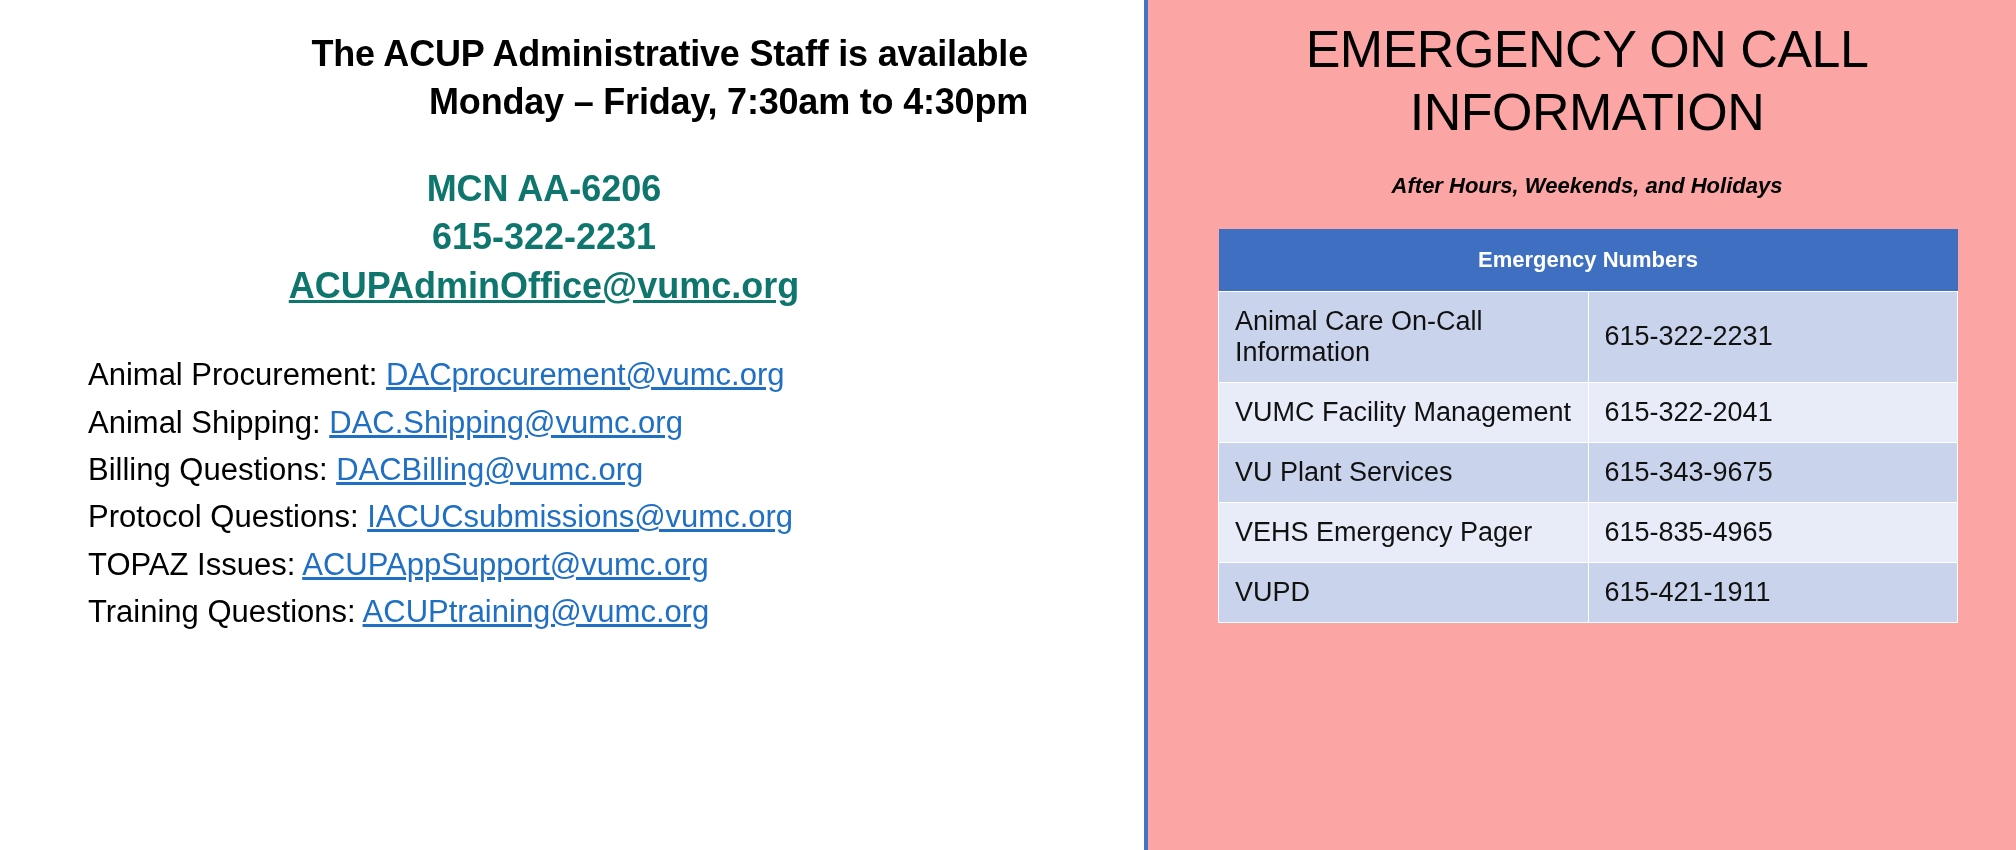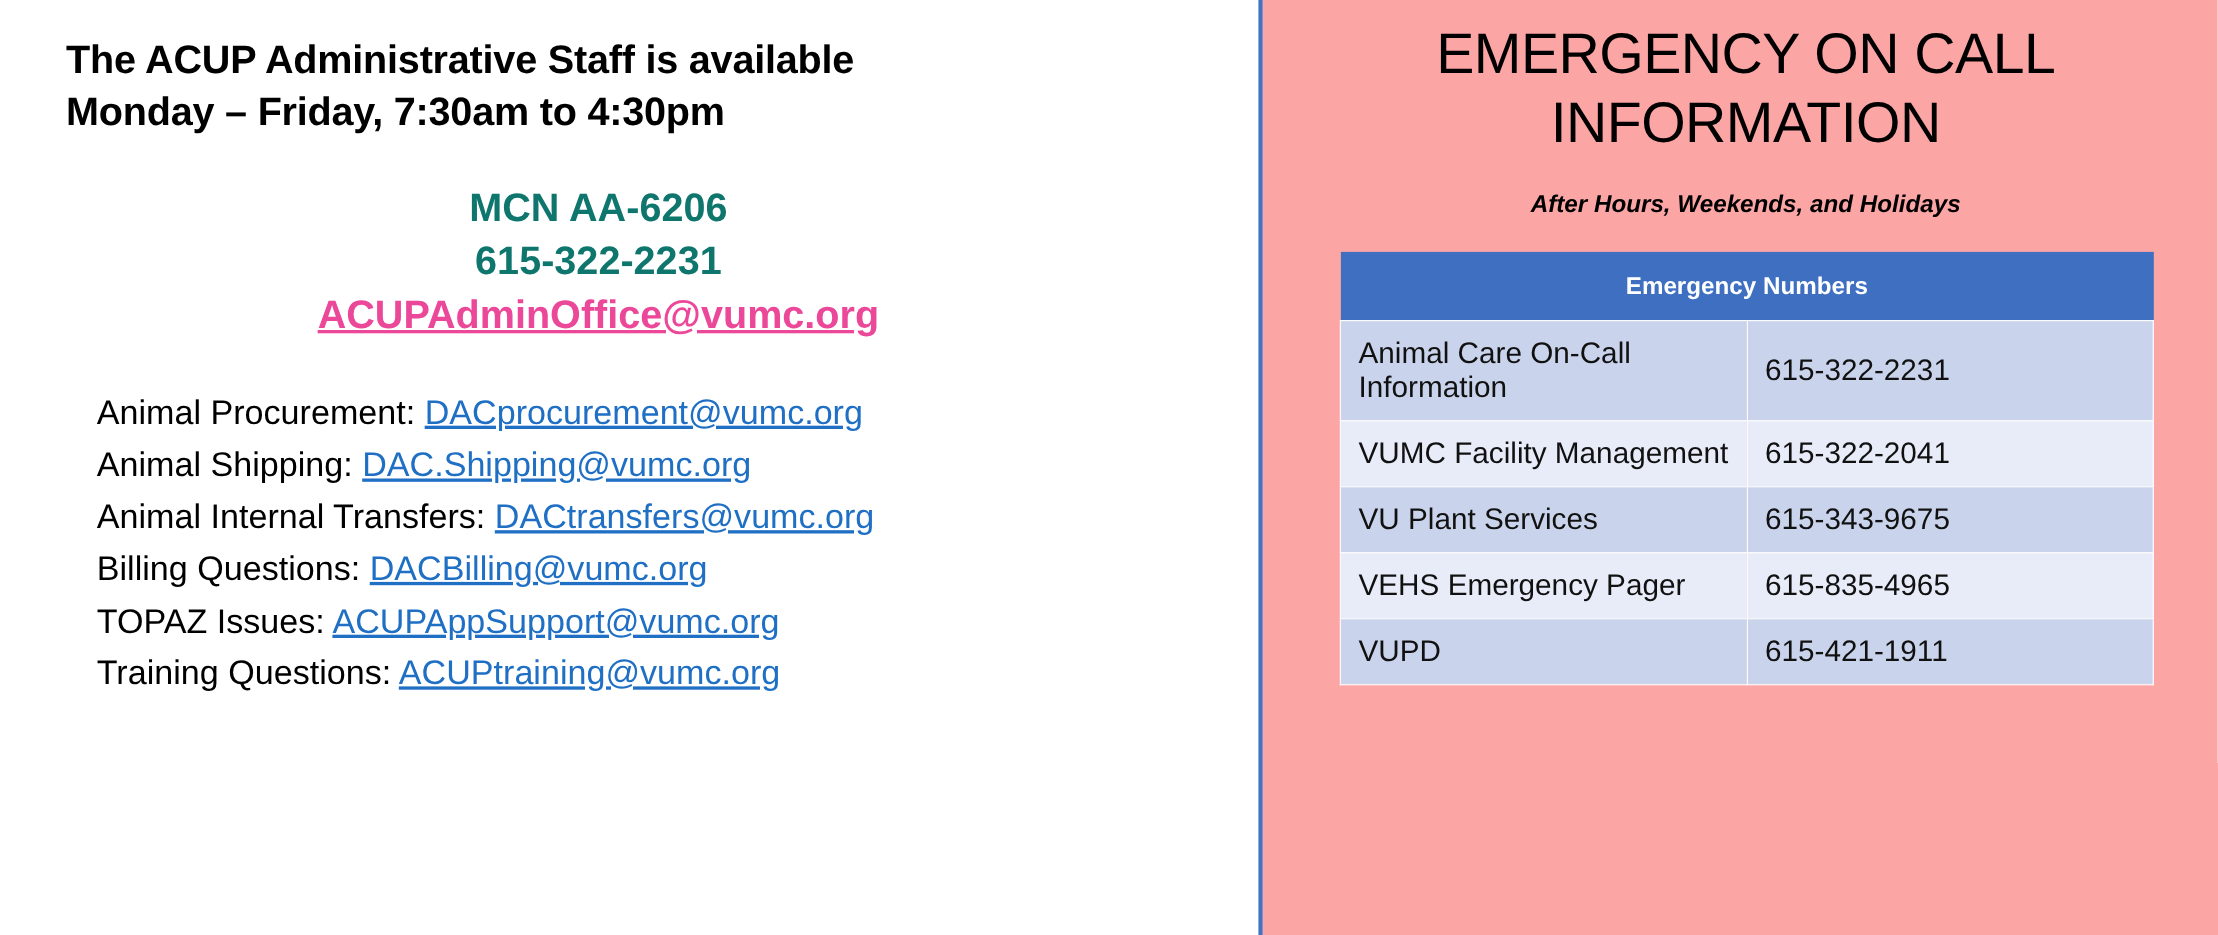--- a/index.html
+++ b/index.html
@@ -31,21 +31,21 @@
   }
   .left-rule {
     position: absolute;
     top: 0;
     right: 0;
     width: 4px;
     height: 850px;
     background: #4472c4;
   }
   .hours-block {
-    text-align: left;
+    text-align: right;
     padding-right: 80px;
   }
   .hours-line {
     font-size: 36px;
     font-weight: bold;
     color: #000000;
     line-height: 1.32;
     letter-spacing: -0.2px;
   }
   .contact-block {
@@ -55,21 +55,21 @@
   }
   .contact-line {
     font-size: 36px;
     font-weight: bold;
     color: #0f766e;
     line-height: 1.32;
   }
   .contact-email {
     font-size: 36px;
     font-weight: bold;
-    color: #ec4899;
+    color: #0f766e;
     text-decoration: underline;
     line-height: 1.42;
     display: inline-block;
   }
   .list-block {
     margin-top: 40px;
     padding-left: 28px;
   }
   .list-row {
     font-size: 31px;
@@ -162,24 +162,24 @@
     </div>
 
     <div class="list-block">
       <div class="list-row">
         <span class="list-label">Animal Procurement: </span><a class="list-link" href="#">DACprocurement@vumc.org</a>
       </div>
       <div class="list-row">
         <span class="list-label">Animal Shipping: </span><a class="list-link" href="#">DAC.Shipping@vumc.org</a>
       </div>
       <div class="list-row">
-        <span class="list-label">Animal Internal Transfers: </span><a class="list-link" href="#">DACtransfers@vumc.org</a>
-      </div>
-      <div class="list-row">
         <span class="list-label">Billing Questions: </span><a class="list-link" href="#">DACBilling@vumc.org</a>
+      </div>
+      <div class="list-row">
+        <span class="list-label">Protocol Questions: </span><a class="list-link" href="#">IACUCsubmissions@vumc.org</a>
       </div>
       <div class="list-row">
         <span class="list-label">TOPAZ Issues: </span><a class="list-link" href="#">ACUPAppSupport@vumc.org</a>
       </div>
       <div class="list-row">
         <span class="list-label">Training Questions: </span><a class="list-link" href="#">ACUPtraining@vumc.org</a>
       </div>
     </div>
 
     <div class="left-rule"></div>

